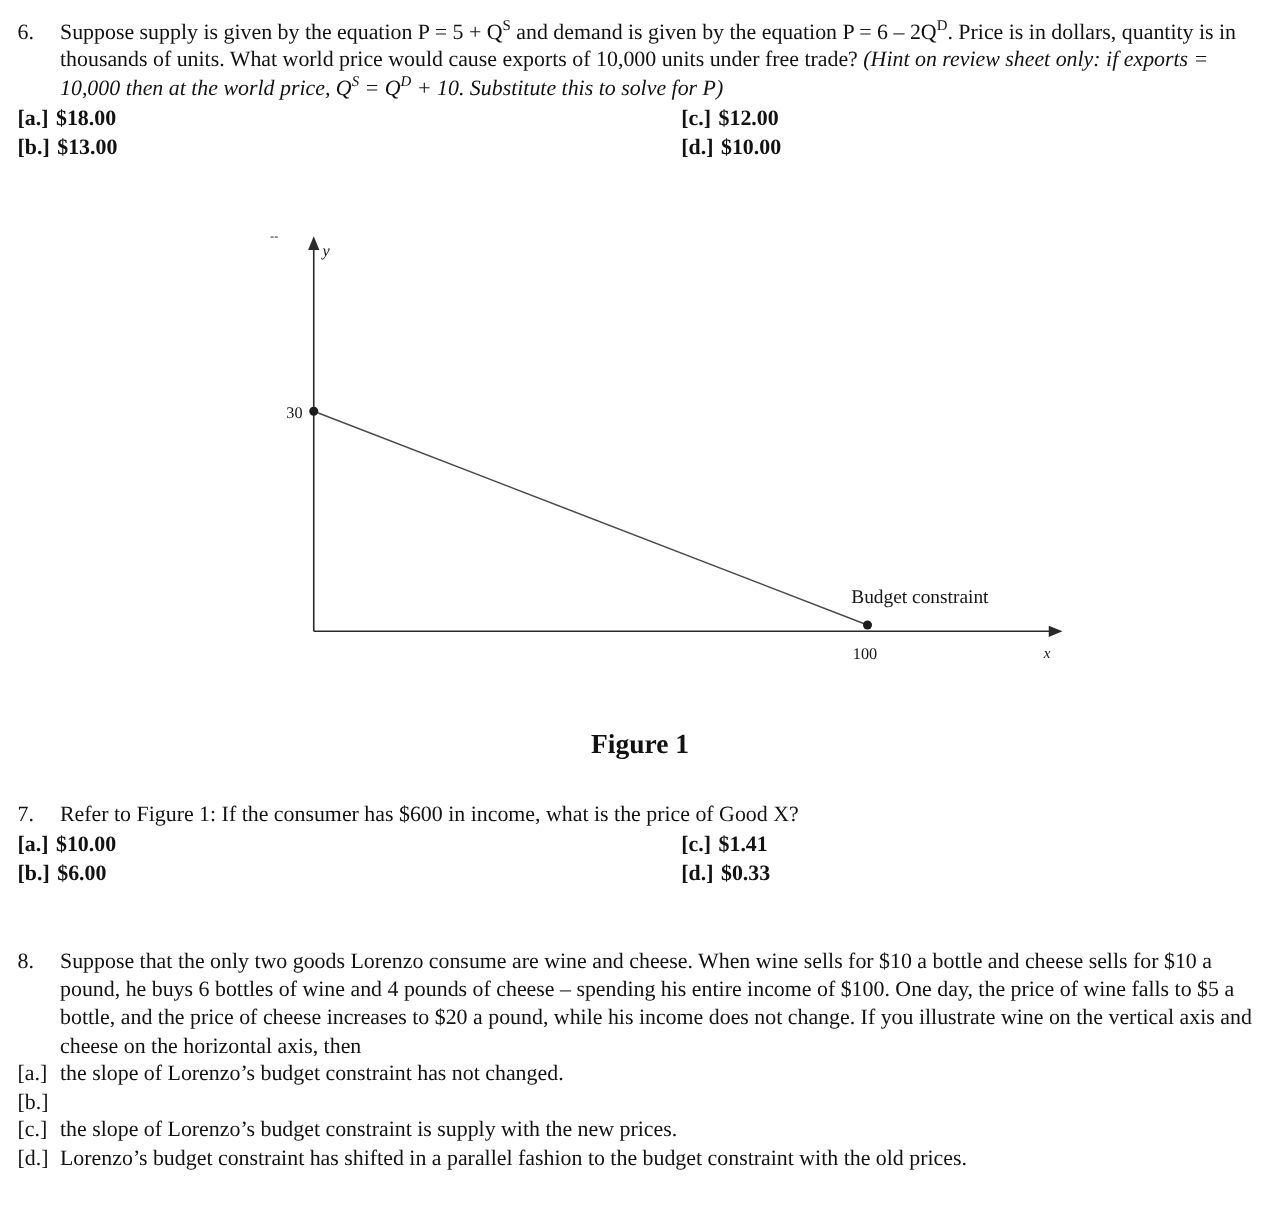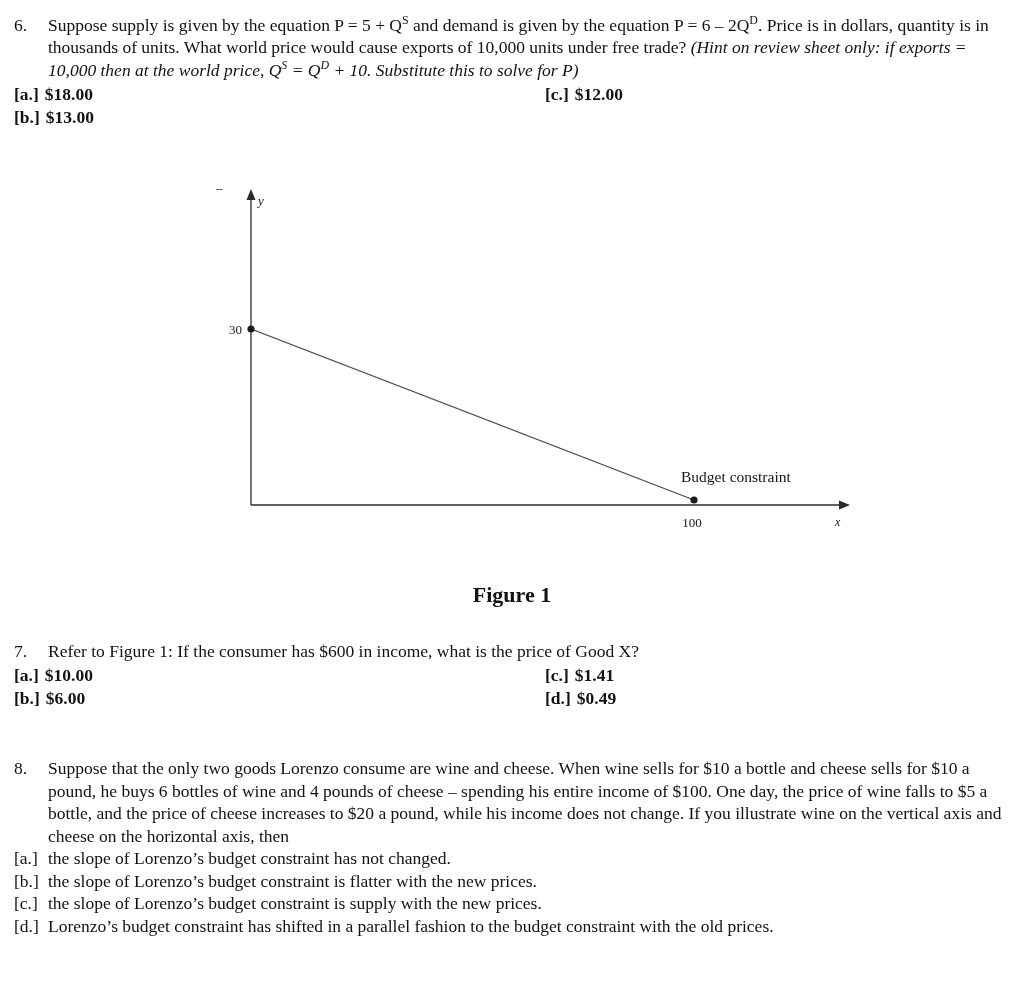--- a/index.html
+++ b/index.html
@@ -35,20 +35,21 @@
 <div class="page">
 
   <div class="question">
     <span class="qnum">6.</span>
     <div class="qtext"><span>Suppose supply is given by the equation P = 5 + Q</span><sup>S</sup><span> and demand is given by the equation P = 6 – 2Q</span><sup>D</sup><span>. Price is in dollars, quantity is in thousands of units. What world price would cause exports of 10,000 units under free trade?  </span><span class="italic">(Hint on review sheet only: if exports = 10,000 then at the world price, Q</span><sup class="italic">S</sup><span class="italic"> = Q</span><sup class="italic">D</sup><span class="italic"> + 10.  Substitute this to solve for P)</span></div>
   </div>
   <div class="opts-2col">
     <div class="opt"><span class="opt-label">[a.]</span><span>$18.00</span></div>
     <div class="opt"><span class="opt-label">[c.]</span><span>$12.00</span></div>
     <div class="opt"><span class="opt-label">[b.]</span><span>$13.00</span></div>
+    <div class="opt"><span class="opt-label">[d.]</span><span>$10.00</span></div>
   </div>
 
   <div class="figure-wrap">
     <svg width="1024" height="360" viewBox="0 0 1024 360">
 
       <text x="202" y="15" font-size="10">--</text>
 
       <line x1="237" y1="20" x2="237" y2="328" stroke="#2a2a2a" stroke-width="1.3"></line>
       <polygon points="237,12 232.5,23 241.5,23" fill="#2a2a2a"></polygon>
       <text x="244" y="28" font-size="13" font-style="italic">y</text>
@@ -70,35 +71,34 @@
   <div class="fig-caption">Figure 1</div>
 
   <div class="question q7">
     <span class="qnum">7.</span>
     <div class="qtext"><span class="bold">Refer to Figure 1:</span><span>  If the consumer has $600 in income, what is the price of Good X?</span></div>
   </div>
   <div class="opts-2col">
     <div class="opt"><span class="opt-label">[a.]</span><span>$10.00</span></div>
     <div class="opt"><span class="opt-label">[c.]</span><span>$1.41</span></div>
     <div class="opt"><span class="opt-label">[b.]</span><span>$6.00</span></div>
-    <div class="opt"><span class="opt-label">[d.]</span><span>$0.49</span></div>
+    <div class="opt"><span class="opt-label">[d.]</span><span>$0.33</span></div>
   </div>
 
   <div class="question q8">
     <span class="qnum">8.</span>
     <div class="qtext">Suppose that the only two goods Lorenzo consume are wine and cheese.  When wine sells for $10 a bottle and cheese sells for $10 a pound, he buys 6 bottles of wine and 4 pounds of cheese – spending his entire income of $100.  One day, the price of wine falls to $5 a bottle, and the price of cheese increases to $20 a pound, while his income does not change.  If you illustrate wine on the vertical axis and cheese on the horizontal axis, then</div>
   </div>
   <div class="q8-opts">
     <div class="opt-row">
         <span class="opt-label">[a.]</span>
         <span>the slope of Lorenzo’s budget constraint has not changed.</span>
       </div>
     <div class="opt-row">
         <span class="opt-label">[b.]</span>
-        <span>the slope of Lorenzo’s budget constraint is flatter with the new prices.</span>
       </div>
     <div class="opt-row">
         <span class="opt-label">[c.]</span>
         <span>the slope of Lorenzo’s budget constraint is supply with the new prices.</span>
       </div>
     <div class="opt-row">
         <span class="opt-label">[d.]</span>
         <span>Lorenzo’s budget constraint has shifted in a parallel fashion to the budget constraint with the old prices.</span>
       </div>
   </div>

